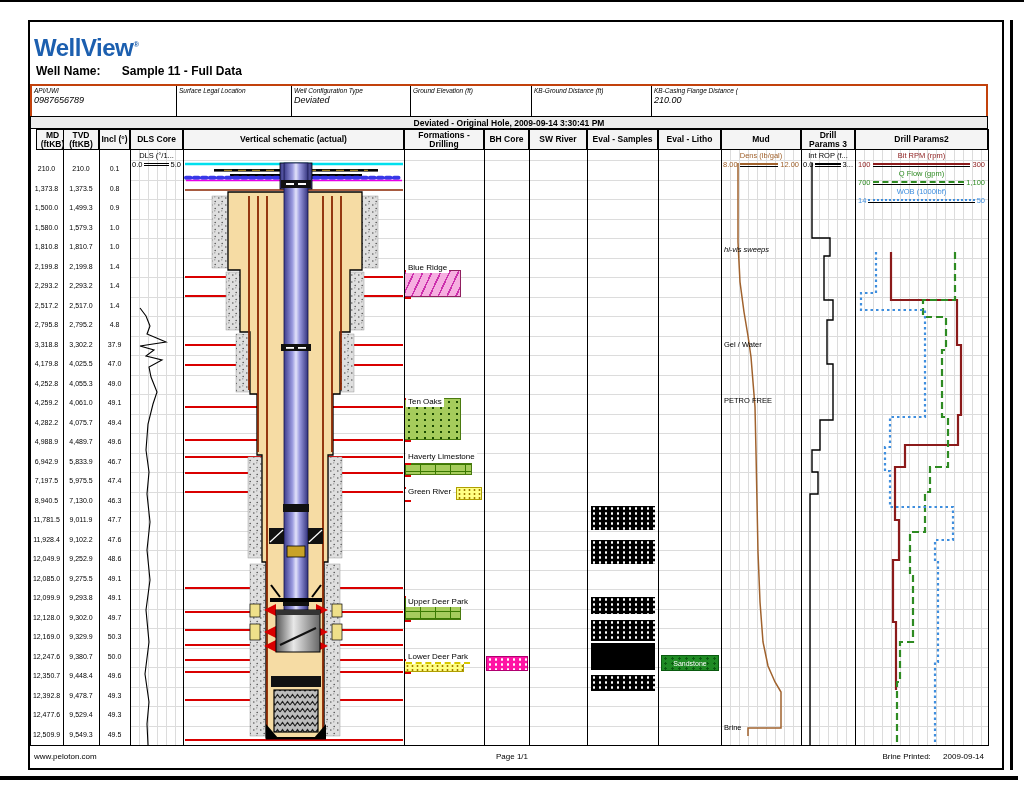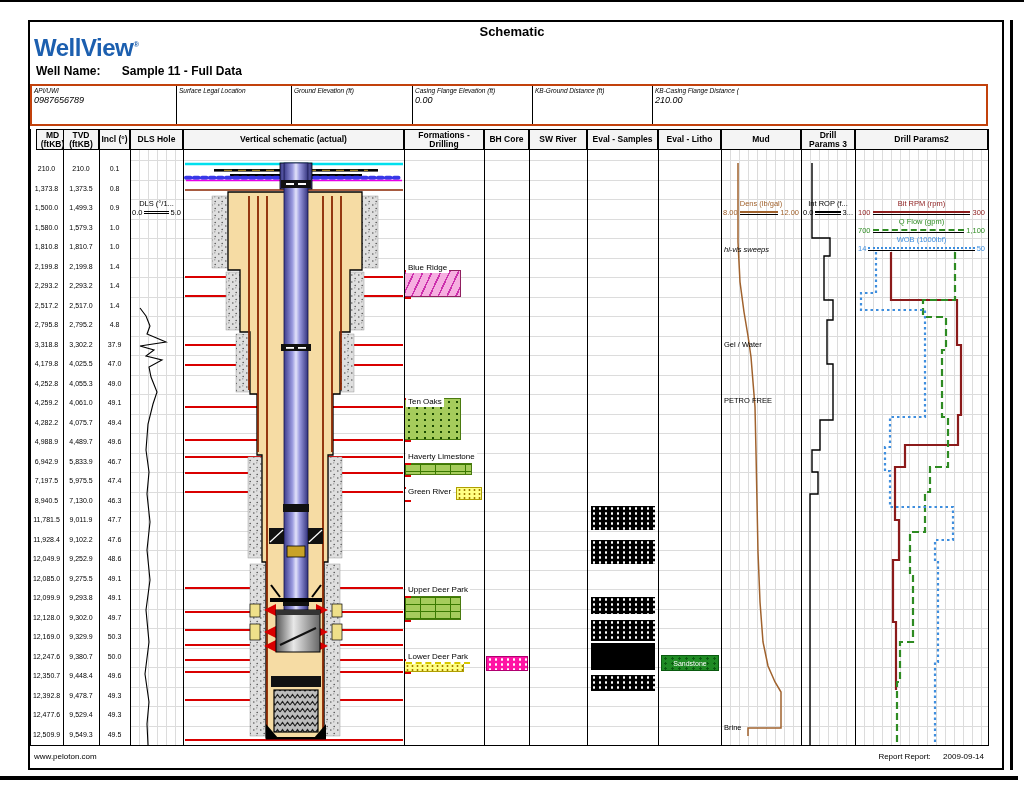--- a/index.html
+++ b/index.html
@@ -34,21 +34,21 @@
   .pat-ydots{background-color:#FFFF84;background-image:radial-gradient(circle,#a07a00 0.9px,rgba(0,0,0,0) 1.2px);background-size:5px 4px;border:1px solid #b0a000;}
   .pat-bdots{background-color:#000;background-image:radial-gradient(circle,#fff 1px,rgba(0,0,0,0) 1.4px);background-size:6px 5px;}
   .pat-black{background-color:#000;}
   .pat-mdots{background-color:#FF14A4;background-image:radial-gradient(circle,#fff 1px,rgba(0,0,0,0) 1.4px);background-size:6px 5px;border:1px solid #b00070;}
   .pat-litho{background-color:#1F8B24;background-image:radial-gradient(circle,#0a5a10 1px,rgba(0,0,0,0) 1.3px);background-size:7px 5px;border:1px solid #0a5a10;
              color:#fff;font-size:7px;display:flex;align-items:center;justify-content:center;white-space:nowrap;}
   .fmlabel{position:absolute;background:#fff;font-size:8px;padding:0 2px;white-space:nowrap;z-index:6;line-height:11px;}
   .fmlabel.ydash{border-bottom:2px dashed #d8c800;}
   .redtick{position:absolute;height:2px;background:#D90000;z-index:4;}
   .mudnote{position:absolute;font-size:7.5px;z-index:6;white-space:nowrap;}
-  .legbox{position:absolute;z-index:6;font-size:7.5px;margin-top:48px;}
+  .legbox{position:absolute;z-index:6;font-size:7.5px;}
   .legt{text-align:center;white-space:nowrap;line-height:9px;}
   .legr{display:flex;align-items:center;line-height:9px;}
   .legr .mn,.legr .mx{white-space:nowrap;}
   .ln{flex:1;height:4px;margin:0 2px;border-bottom:1px solid #000;box-sizing:border-box;}
   .ln.solid{border-top:2px solid;}
   .ln.dashed{border-top:2px dashed;}
   .ln.dotted{border-top:2px dotted;}
   .ln.double{border-top:1px solid #000;height:3.5px;}
   svg.layer{position:absolute;left:0;top:0;z-index:5;pointer-events:none;}
   #curves{z-index:4;}
@@ -59,61 +59,61 @@
 </style>
 </head>
 <body>
 
 <div id="page">
   <div class="edge" style="left:0;top:0;width:1024px;height:2px;"></div>
   <div class="edge" style="left:0;top:776px;width:1018px;height:4px;"></div>
   <div class="edge" style="left:1010px;top:20px;width:3px;height:750px;"></div>
   <div id="frame"></div>
 
-  <div id="title">Schematic</div>
   <div id="logo"><span>WellView</span><span class="reg">®</span></div>
   <div id="wellname">
     <span>Well Name:</span>
     <span class="val">Sample 11 - Full Data</span>
   </div>
 
   <div id="infobar">
       <div class="icell" style="width: 145px; flex: 0 0 145px;">
         <div class="ilabel">API/UWI</div>
         <div class="ivalue">0987656789</div>
       </div>
       <div class="icell" style="width: 115px; flex: 0 0 115px;">
         <div class="ilabel">Surface Legal Location</div>
         <div class="ivalue"></div>
       </div>
+      <div class="icell" style="width: 119px; flex: 0 0 119px;">
+        <div class="ilabel">Well Configuration Type</div>
+        <div class="ivalue">Deviated</div>
+      </div>
       <div class="icell" style="width: 121px; flex: 0 0 121px;">
         <div class="ilabel">Ground Elevation (ft)</div>
         <div class="ivalue"></div>
       </div>
       <div class="icell" style="width: 120px; flex: 0 0 120px;">
-        <div class="ilabel">Casing Flange Elevation (ft)</div>
-        <div class="ivalue">0.00</div>
-      </div>
-      <div class="icell" style="width: 120px; flex: 0 0 120px;">
         <div class="ilabel">KB-Ground Distance (ft)</div>
         <div class="ivalue"></div>
       </div>
       <div class="icell" style="width: 86px; flex: 0 0 86px;">
         <div class="ilabel">KB-Casing Flange Distance (ft)</div>
         <div class="ivalue">210.00</div>
       </div>
     </div>
+  <div id="banner">Deviated - Original Hole, 2009-09-14 3:30:41 PM</div>
 
   <div id="headers">
       <div class="hcell" style="left: 36px; width: 33px;">MD
 (ftKB)</div>
       <div class="hcell" style="left: 63px; width: 36px;">TVD
 (ftKB)</div>
       <div class="hcell" style="left: 99px; width: 31px;">Incl (°)</div>
-      <div class="hcell" style="left: 130px; width: 53px;">DLS Hole</div>
+      <div class="hcell" style="left: 130px; width: 53px;">DLS Core</div>
       <div class="hcell" style="left: 183px; width: 221px;">Vertical schematic (actual)</div>
       <div class="hcell" style="left: 404px; width: 80px;">Formations -
 Drilling</div>
       <div class="hcell" style="left: 484px; width: 45px;">BH Core</div>
       <div class="hcell" style="left: 529px; width: 58px;">SW River</div>
       <div class="hcell" style="left: 587px; width: 71px;">Eval - Samples</div>
       <div class="hcell" style="left: 658px; width: 63px;">Eval - Litho</div>
       <div class="hcell" style="left: 721px; width: 80px;">Mud</div>
       <div class="hcell" style="left: 801px; width: 54px;">Drill
 Params 3</div>
@@ -199,21 +199,21 @@
       <div class="redtick" style="left: 404px; width: 7px; top: 672px;"></div>
       <div class="band pat-pink" style="left: 404px; top: 270px; width: 57px; height: 27px;"></div>
       <div class="fmlabel" style="left: 406px; top: 262px;">Blue Ridge</div>
       <div class="band pat-gdots" style="left: 404px; top: 398px; width: 57px; height: 42px;"></div>
       <div class="fmlabel" style="left: 406px; top: 396px;">Ten Oaks</div>
       <div class="band pat-brick" style="left: 404px; top: 463px; width: 68px; height: 12px;"></div>
       <div class="fmlabel" style="left: 406px; top: 451px;">Haverty Limestone</div>
       <div class="band pat-ydots" style="left: 456px; top: 487px; width: 26px; height: 13px;"></div>
       <div class="fmlabel" style="left: 406px; top: 486px;">Green River</div>
       <div class="band pat-brick" style="left: 404px; top: 596px; width: 57px; height: 24px;"></div>
-      <div class="fmlabel" style="left: 406px; top: 584px;">Upper Deer Park</div>
+      <div class="fmlabel" style="left: 406px; top: 596px;">Upper Deer Park</div>
       <div class="band pat-ydots" style="left: 404px; top: 659px; width: 60px; height: 13px;"></div>
       <div class="fmlabel ydash" style="left: 406px; top: 651px;">Lower Deer Park</div>
       <div class="band pat-mdots" style="left: 486px; top: 656px; width: 42px; height: 15px;"></div>
       <div class="band pat-bdots" style="left: 591px; top: 506px; width: 64px; height: 24px;"></div>
       <div class="band pat-bdots" style="left: 591px; top: 540px; width: 64px; height: 24px;"></div>
       <div class="band pat-bdots" style="left: 591px; top: 597px; width: 64px; height: 17px;"></div>
       <div class="band pat-bdots" style="left: 591px; top: 620px; width: 64px; height: 21px;"></div>
       <div class="band pat-black" style="left: 591px; top: 643px; width: 64px; height: 27px;"></div>
       <div class="band pat-bdots" style="left: 591px; top: 675px; width: 64px; height: 16px;"></div>
       <div class="band pat-litho" style="left: 661px; top: 655px; width: 58px; height: 16px;">Sandstone</div>
@@ -507,17 +507,18 @@
       <div class="tborder" style="left: 587px;"></div>
       <div class="tborder" style="left: 658px;"></div>
       <div class="tborder" style="left: 721px;"></div>
       <div class="tborder" style="left: 801px;"></div>
       <div class="tborder" style="left: 855px;"></div>
       <div class="tborder" style="left: 988px;"></div>
     </div>
   <div id="tbl-bottom"></div>
 
   <div id="footer-left">www.peloton.com</div>
+  <div id="footer-center">Page 1/1</div>
   <div id="footer-right">
-    <span class="lbl">Report Report:</span>
+    <span class="lbl">Brine Printed:</span>
     <span>2009-09-14</span>
   </div>
 </div>
 
 </body></html>

